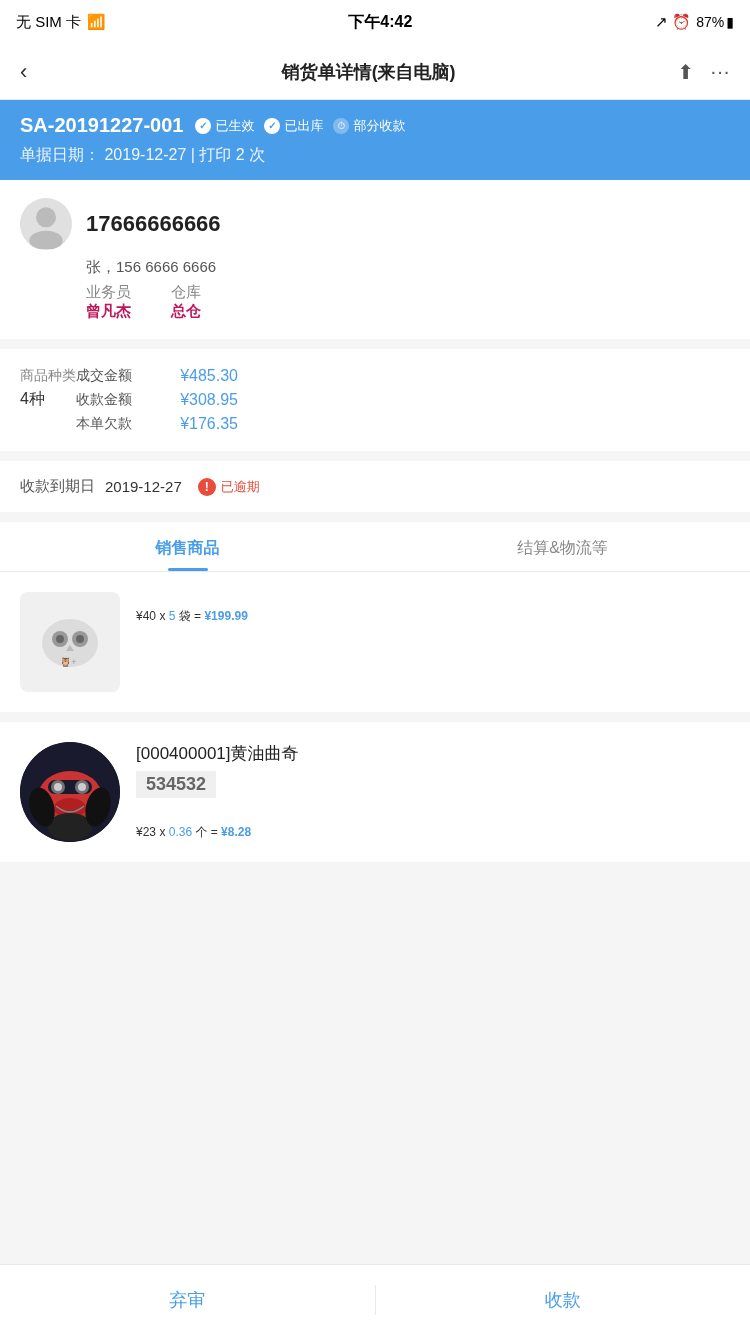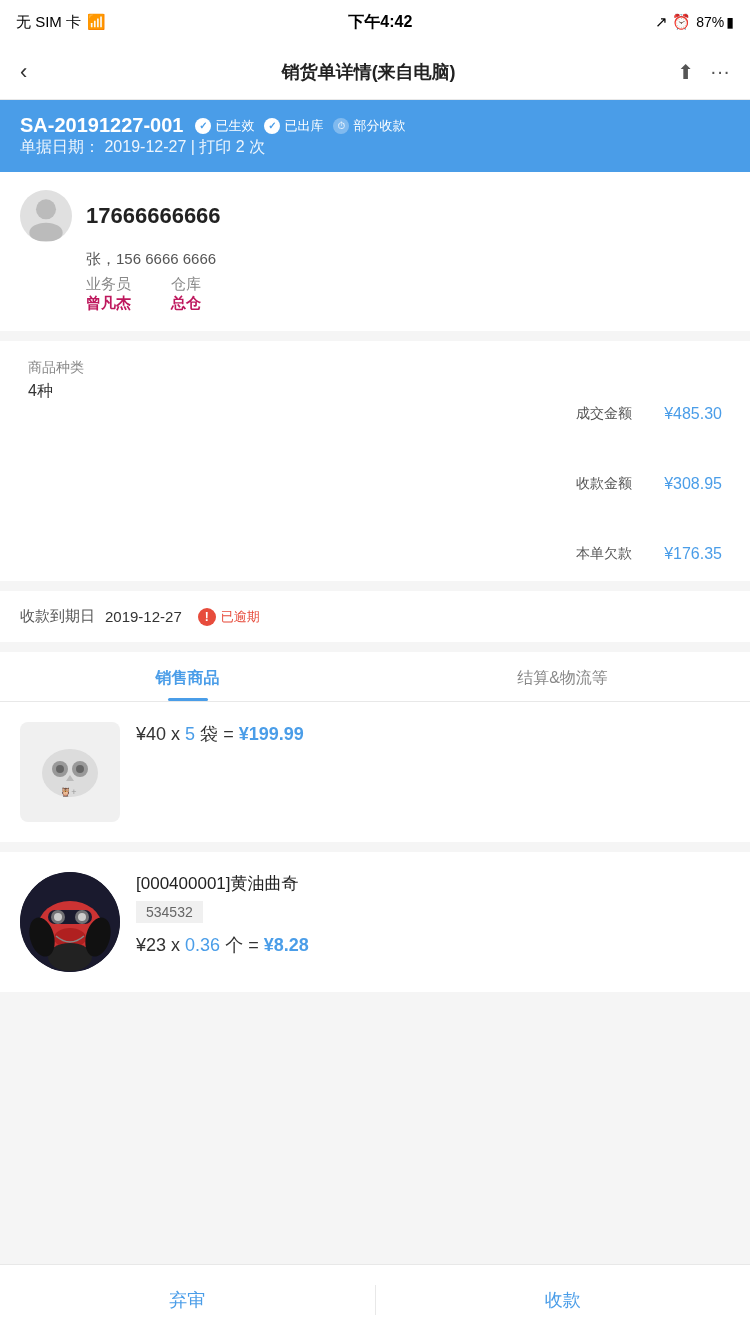--- a/index.html
+++ b/index.html
@@ -65,20 +65,21 @@
 
     
     .order-header {
       background: #4a9de8;
       padding: 14px 20px 14px 20px;
     }
     .order-header-top {
       display: flex;
       align-items: center;
       gap: 12px;
+      margin-bottom: 8px;
     }
     .order-id {
       font-size: 20px;
       font-weight: 700;
       color: #fff;
     }
     .status-badges {
       display: flex;
       align-items: center;
       gap: 10px;
@@ -165,24 +166,24 @@
       font-size: 15px;
       color: #555;
       flex-direction: column;
     }
     .meta-label { color: #888; }
     .meta-value { color: #be185d; font-weight: 700; }
 
     
     .financials-section {
       background: #fff;
-      padding: 18px 28px;
+      padding: 18px 20px;
       margin-bottom: 10px;
       display: flex;
-      justify-content: space-between;
+      justify-content: flex-start;
       align-items: flex-start;
     }
     .product-count {
       display: flex;
       flex-direction: column;
       gap: 4px;
     }
     .product-count-label {
       font-size: 14px;
       color: #888;
@@ -194,21 +195,21 @@
     }
     .financial-items {
       display: flex;
       flex-direction: column;
       gap: 6px;
       align-items: flex-end;
     }
     .financial-row {
       display: flex;
       align-items: center;
-      margin-top: 46px;
+      gap: 16px;
     }
     .financial-label {
       font-size: 14px;
       color: #555;
     }
     .financial-value {
       font-size: 16px;
       color: #4a9de8;
       font-weight: 500;
       min-width: 90px;
@@ -326,27 +327,29 @@
       font-size: 17px;
       font-weight: 500;
       color: #222;
       margin-bottom: 6px;
     }
     .product-sku {
       display: inline-block;
       background: #f0f0f0;
       border-radius: 0;
       padding: 3px 10px;
-      font-size: 14px;
+      font-size: 18px;
       color: #666;
       margin-bottom: 10px;
+      font-weight: bold;
     }
     .product-price-row {
-      font-size: 18px;
+      font-size: 12px;
       color: #333;
+      margin-top: 16px;
     }
     .price-highlight {
       color: #4a9de8;
       font-weight: 600;
     }
     .qty-highlight {
       color: #4a9de8;
     }
 
     

